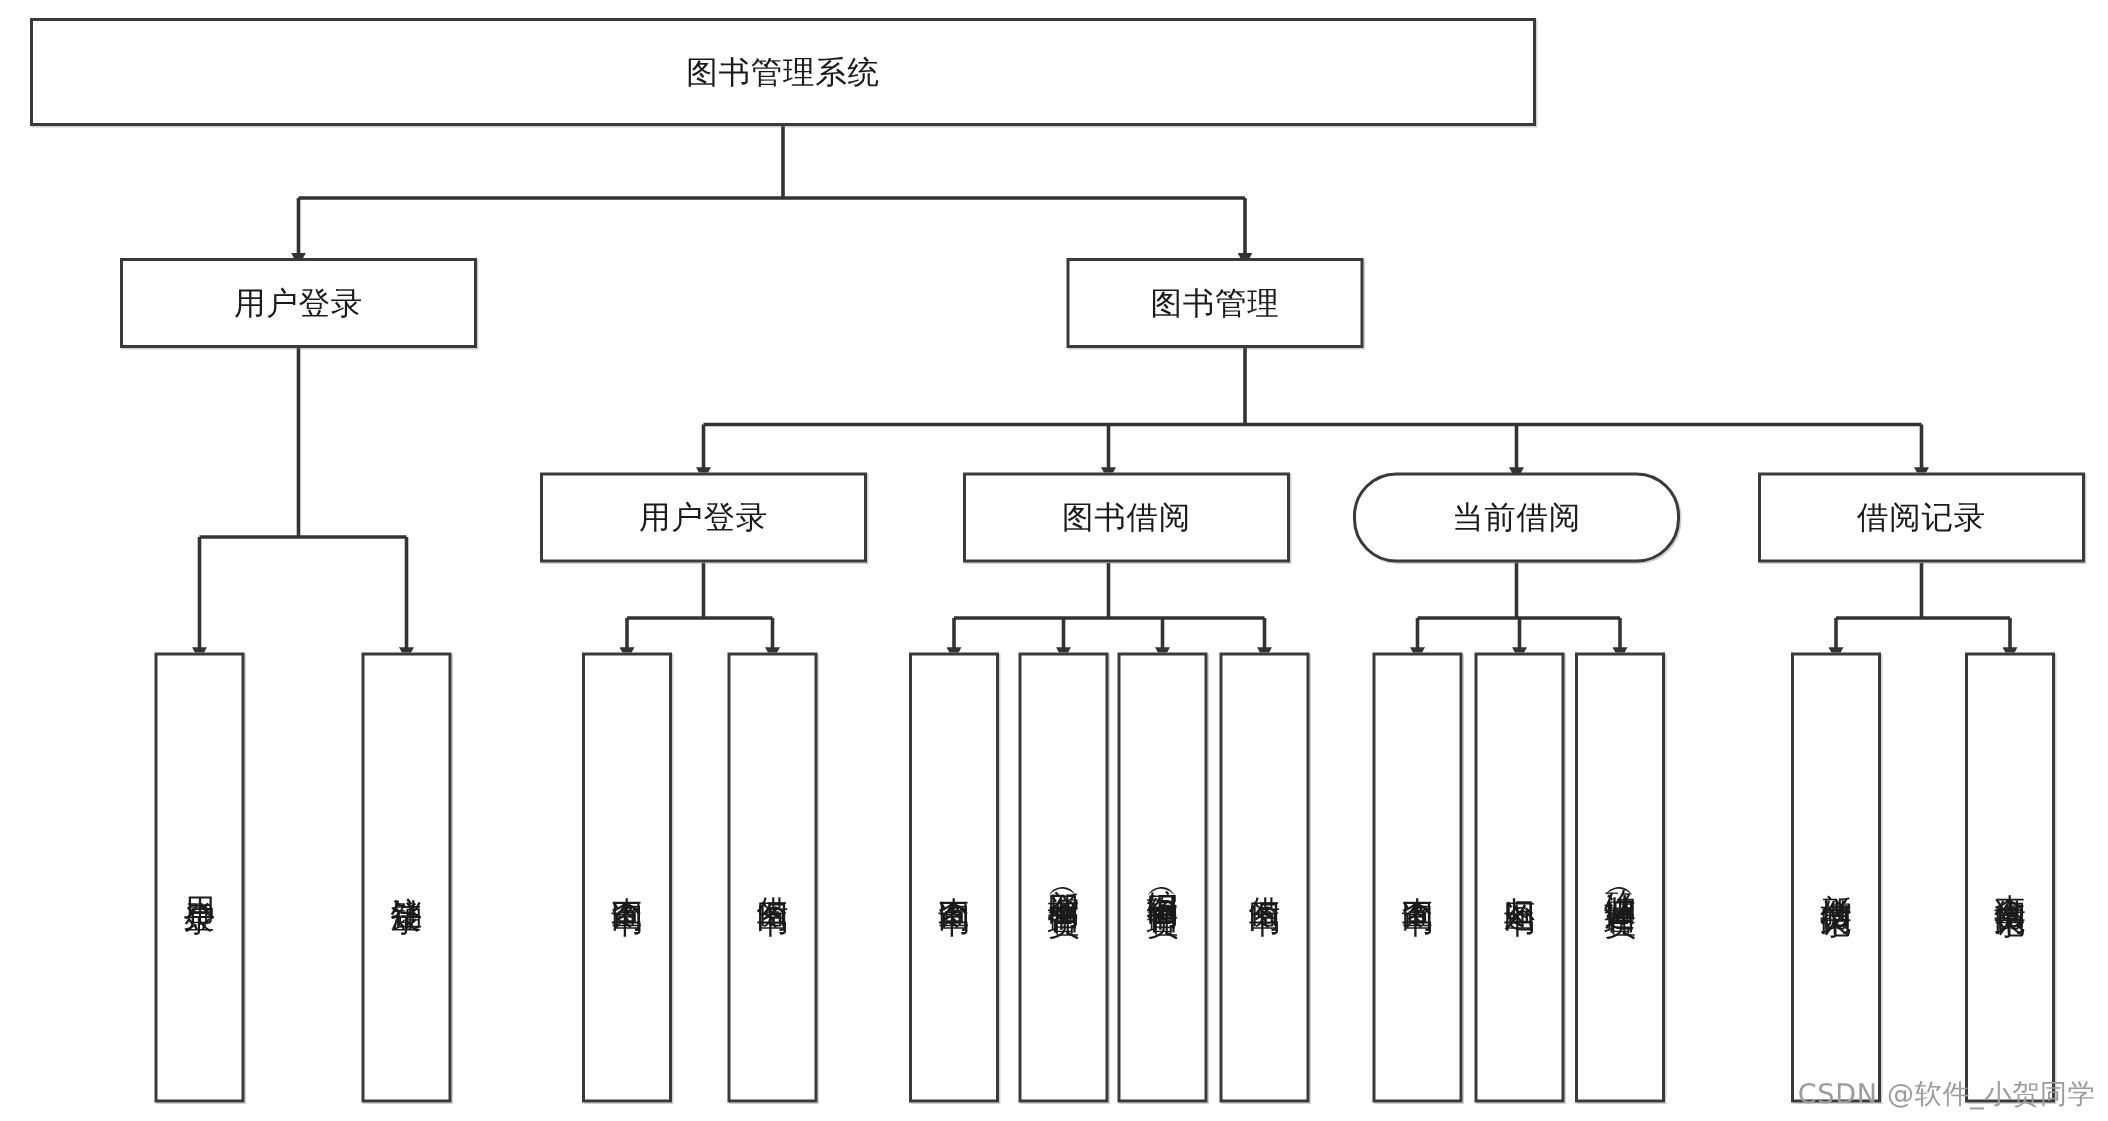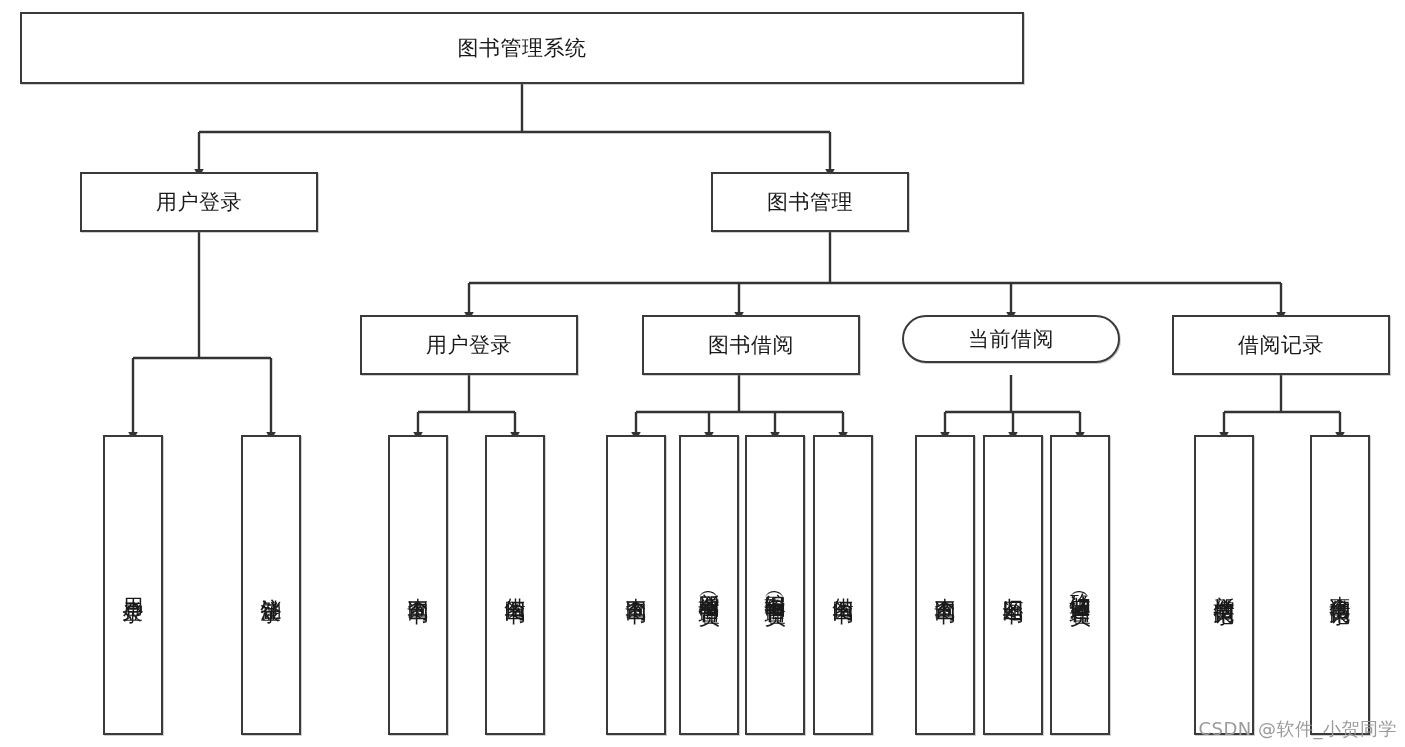--- a/index.html
+++ b/index.html
@@ -132,21 +132,21 @@
       </div>
       <div class="node h" style="left: 711px; top: 172px; width: 198px; height: 60px;">
         <span class="node-label">图书管理</span>
       </div>
       <div class="node h" style="left: 360px; top: 315px; width: 218px; height: 60px;">
         <span class="node-label">用户登录</span>
       </div>
       <div class="node h" style="left: 630px; top: 315px; width: 218px; height: 60px; margin-left: 12px;">
         <span class="node-label">图书借阅</span>
       </div>
-      <div class="node h" style="left: 902px; top: 315px; width: 218px; height: 48px; border-radius: 29px;">
+      <div class="node h" style="left: 902px; top: 315px; width: 218px; height: 60px; border-radius: 29px;">
         <span class="node-label">当前借阅</span>
       </div>
       <div class="node h" style="left: 1172px; top: 315px; width: 218px; height: 60px;">
         <span class="node-label">借阅记录</span>
       </div>
       <div class="node v" style="left: 103px; top: 435px; width: 60px; height: 300px;">
         <span class="node-label">用户登录</span>
       </div>
       <div class="node v" style="left: 241px; top: 435px; width: 60px; height: 300px;">
         <span class="node-label">注销登录</span>

